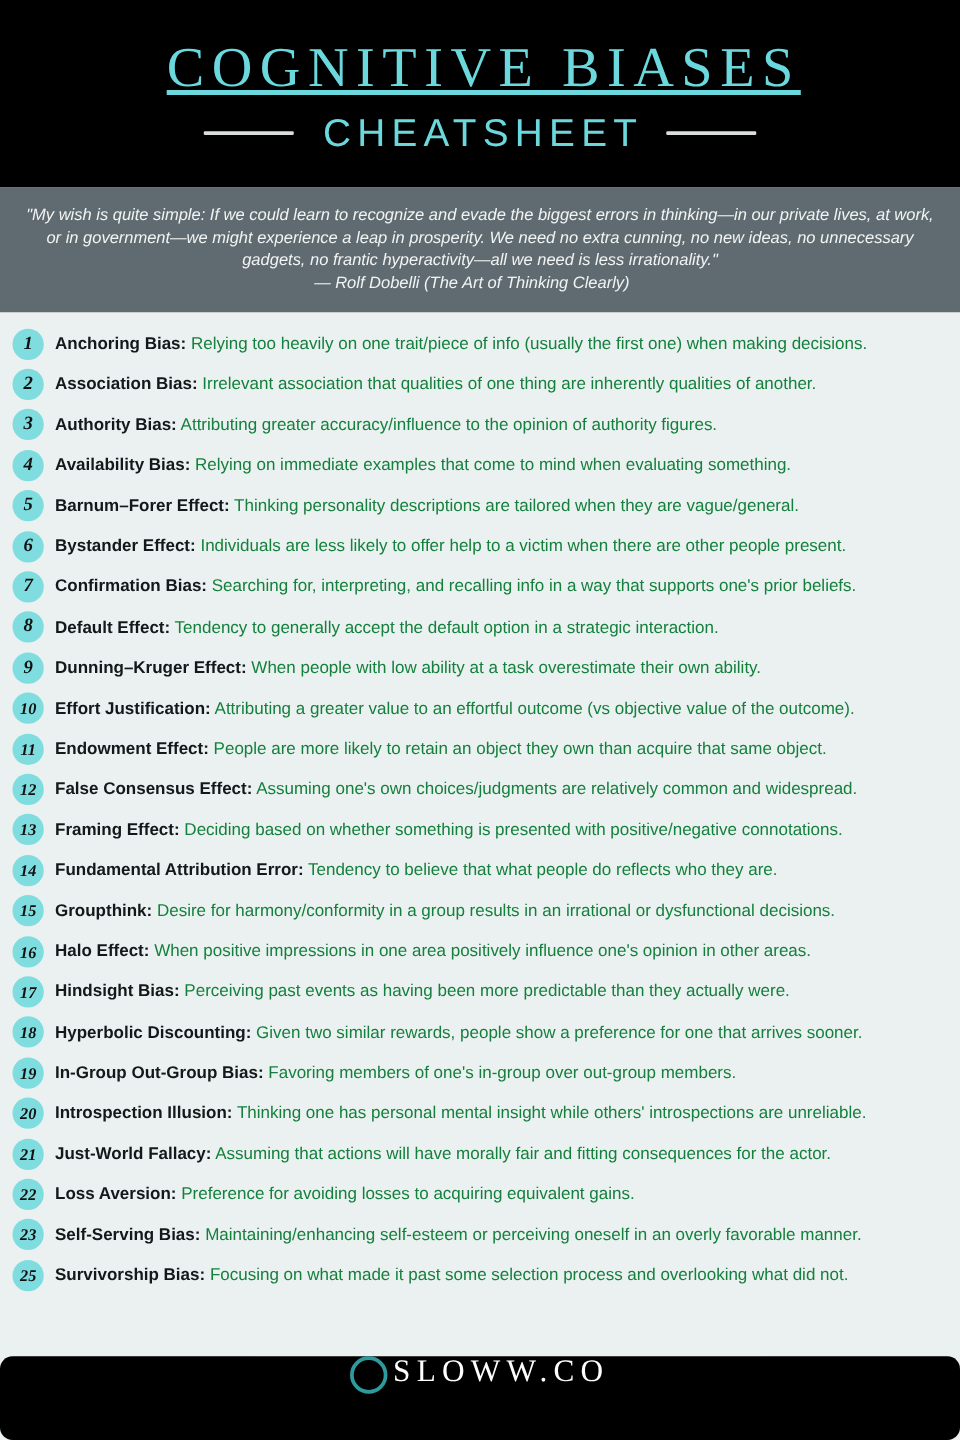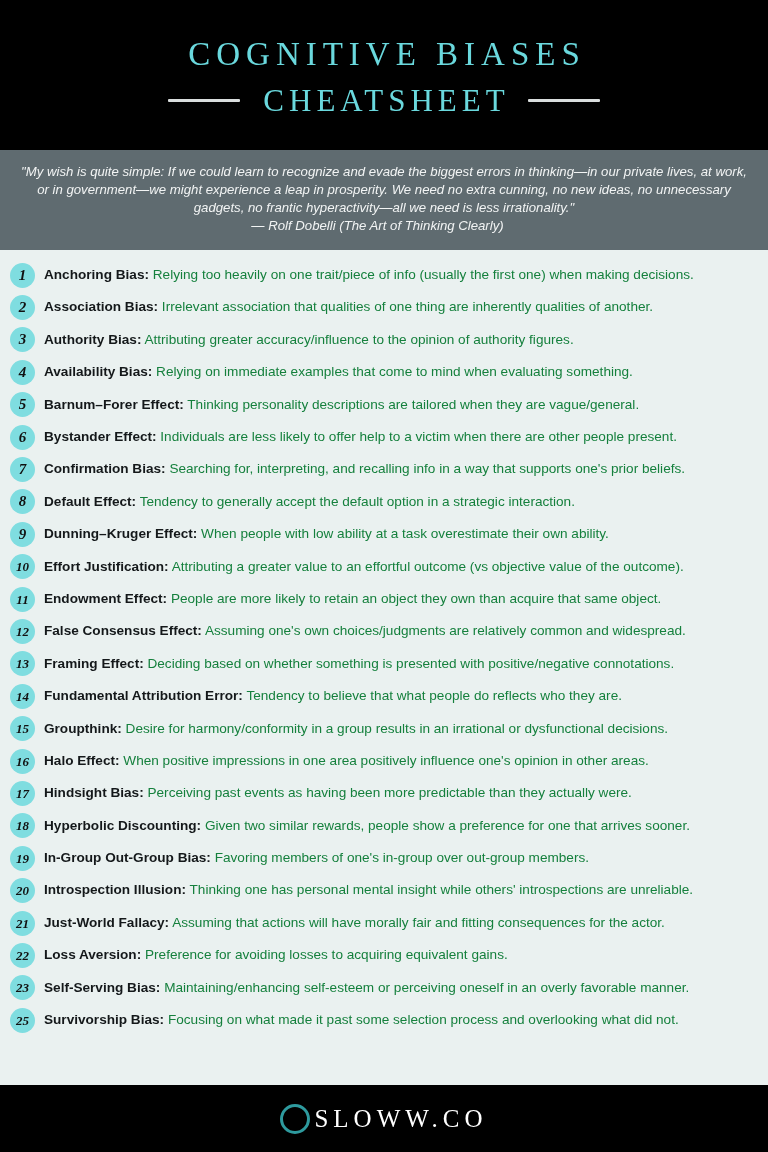--- a/index.html
+++ b/index.html
@@ -29,43 +29,44 @@
     display: flex;
     flex-direction: column;
     align-items: center;
     justify-content: center;
     padding-top: 4px;
     box-sizing: border-box;
   }
   .title {
     color: #6ad8dd;
     font-family: "Liberation Serif", serif;
-    font-size: 33px;
+    font-size: 45px;
     font-weight: 400;
     letter-spacing: 6px;
     line-height: 1;
     white-space: nowrap;
     margin: 0 0 14px 0;
     padding-left: 6px;
+    text-decoration: underline;
   }
   .subtitle-row {
     display: flex;
     align-items: center;
     justify-content: center;
     gap: 18px;
   }
   .rule {
     width: 72px;
     height: 3px;
     background: #d9dddd;
     border-radius: 1px;
   }
   .subtitle {
     color: #6ad8dd;
-    font-family: Liberation Serif, serif;
+    font-family: Liberation Sans, sans-serif;
     font-size: 31px;
     font-weight: 400;
     letter-spacing: 5px;
     line-height: 1;
     white-space: nowrap;
     padding-left: 5px;
   }
 
   
   .quote-band {
@@ -150,23 +151,23 @@
   .entry .desc {
     font-weight: 400;
     color: #15803d;
   }
 
   
   .footer {
     background: #000000;
     flex: 0 0 67px;
     display: flex;
-    align-items: center;
     justify-content: center;
     gap: 0;
+    border-radius: 10px;
   }
   .ring {
     width: 30px;
     height: 30px;
     border-radius: 50%;
     border: 3px solid #2e9a9e;
     box-sizing: border-box;
   }
   .brand {
     color: #ffffff;

